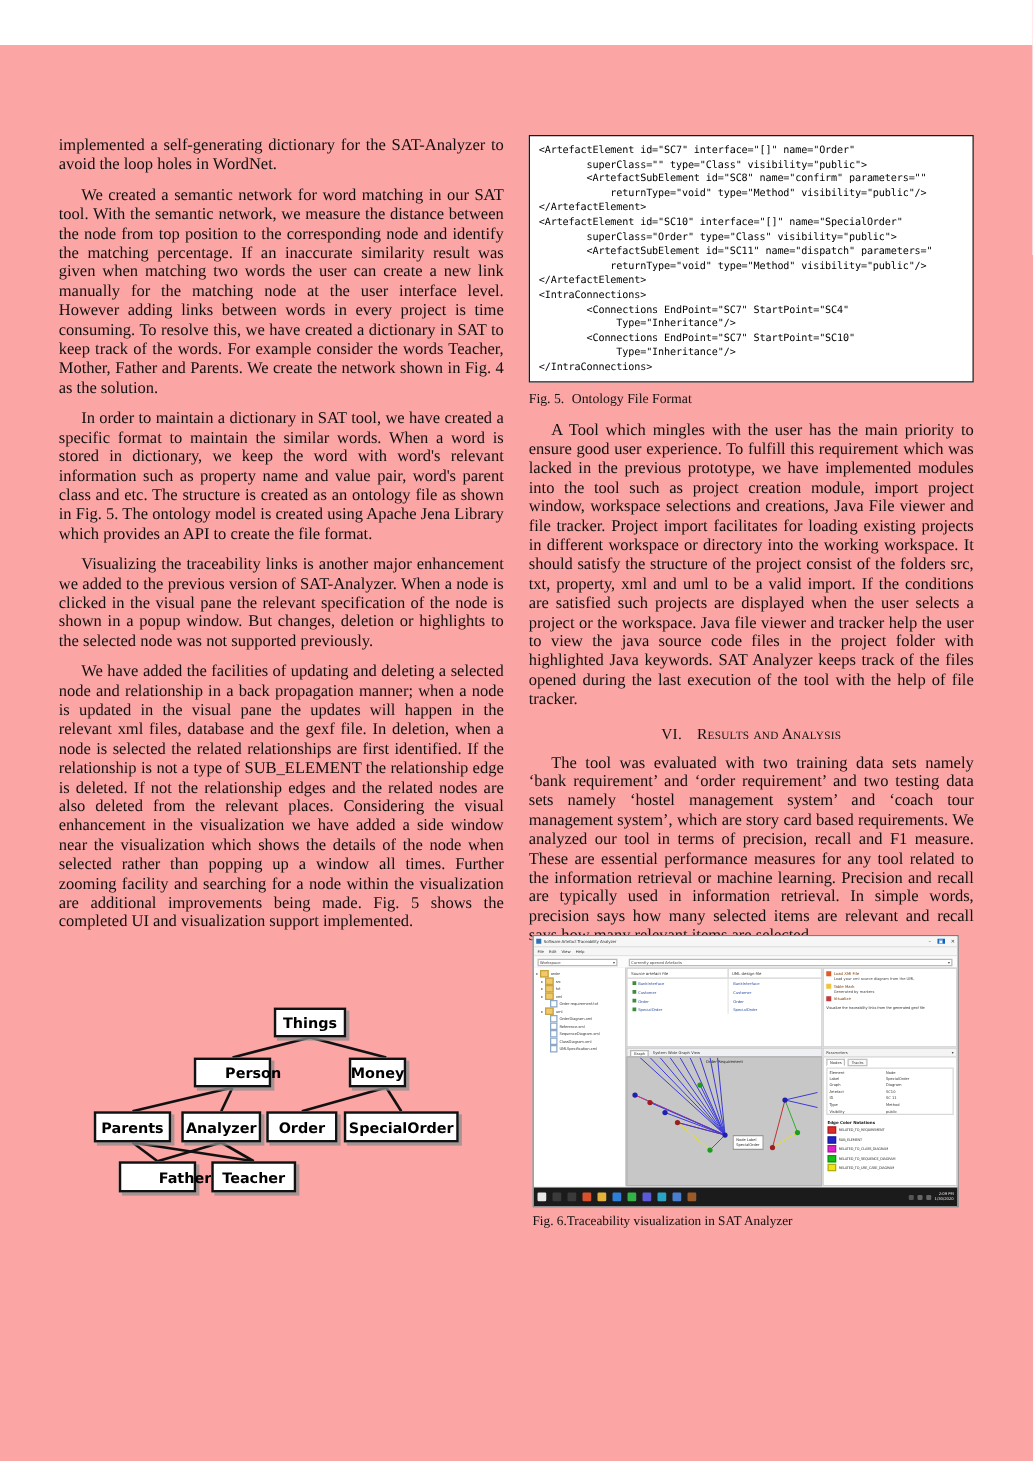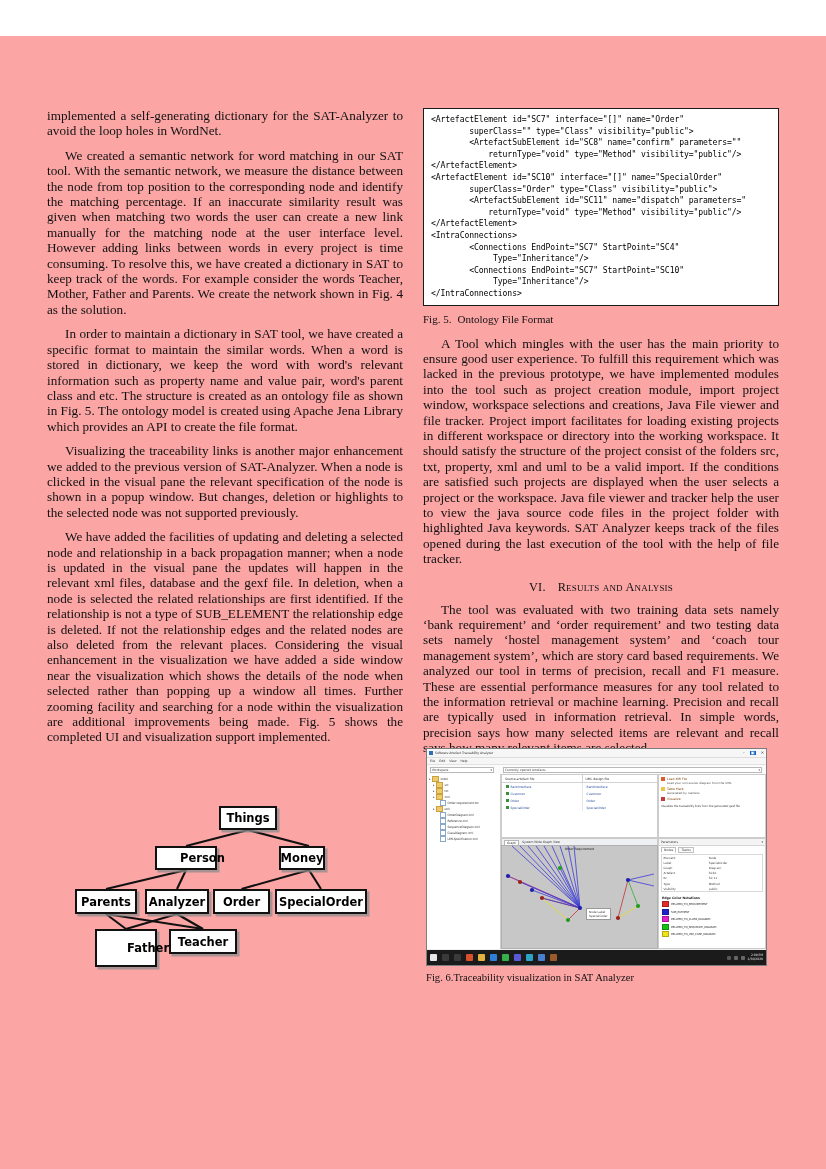--- a/index.html
+++ b/index.html
@@ -337,21 +337,21 @@
         </div>
         <div class="node-box" style="left: 98px; top: 85px; width: 64px; height: 25px;">
           <span>Analyzer</span>
         </div>
         <div class="node-box" style="left: 166px; top: 85px; width: 57px; height: 25px;">
           <span>Order</span>
         </div>
         <div class="node-box" style="left: 228px; top: 85px; width: 92px; height: 25px;">
           <span>SpecialOrder</span>
         </div>
-        <div class="node-box" style="left: 48px; top: 125px; width: 62px; height: 38px; padding-left: 44px;">
+        <div class="node-box" style="left: 48px; top: 125px; width: 62px; height: 25px; padding-left: 44px;">
           <span>Father</span>
         </div>
         <div class="node-box" style="left: 122px; top: 125px; width: 68px; height: 25px;">
           <span>Teacher</span>
         </div>
       </div>
   </div>
 
   <div class="fig6-wrap">
     <div class="shot">

